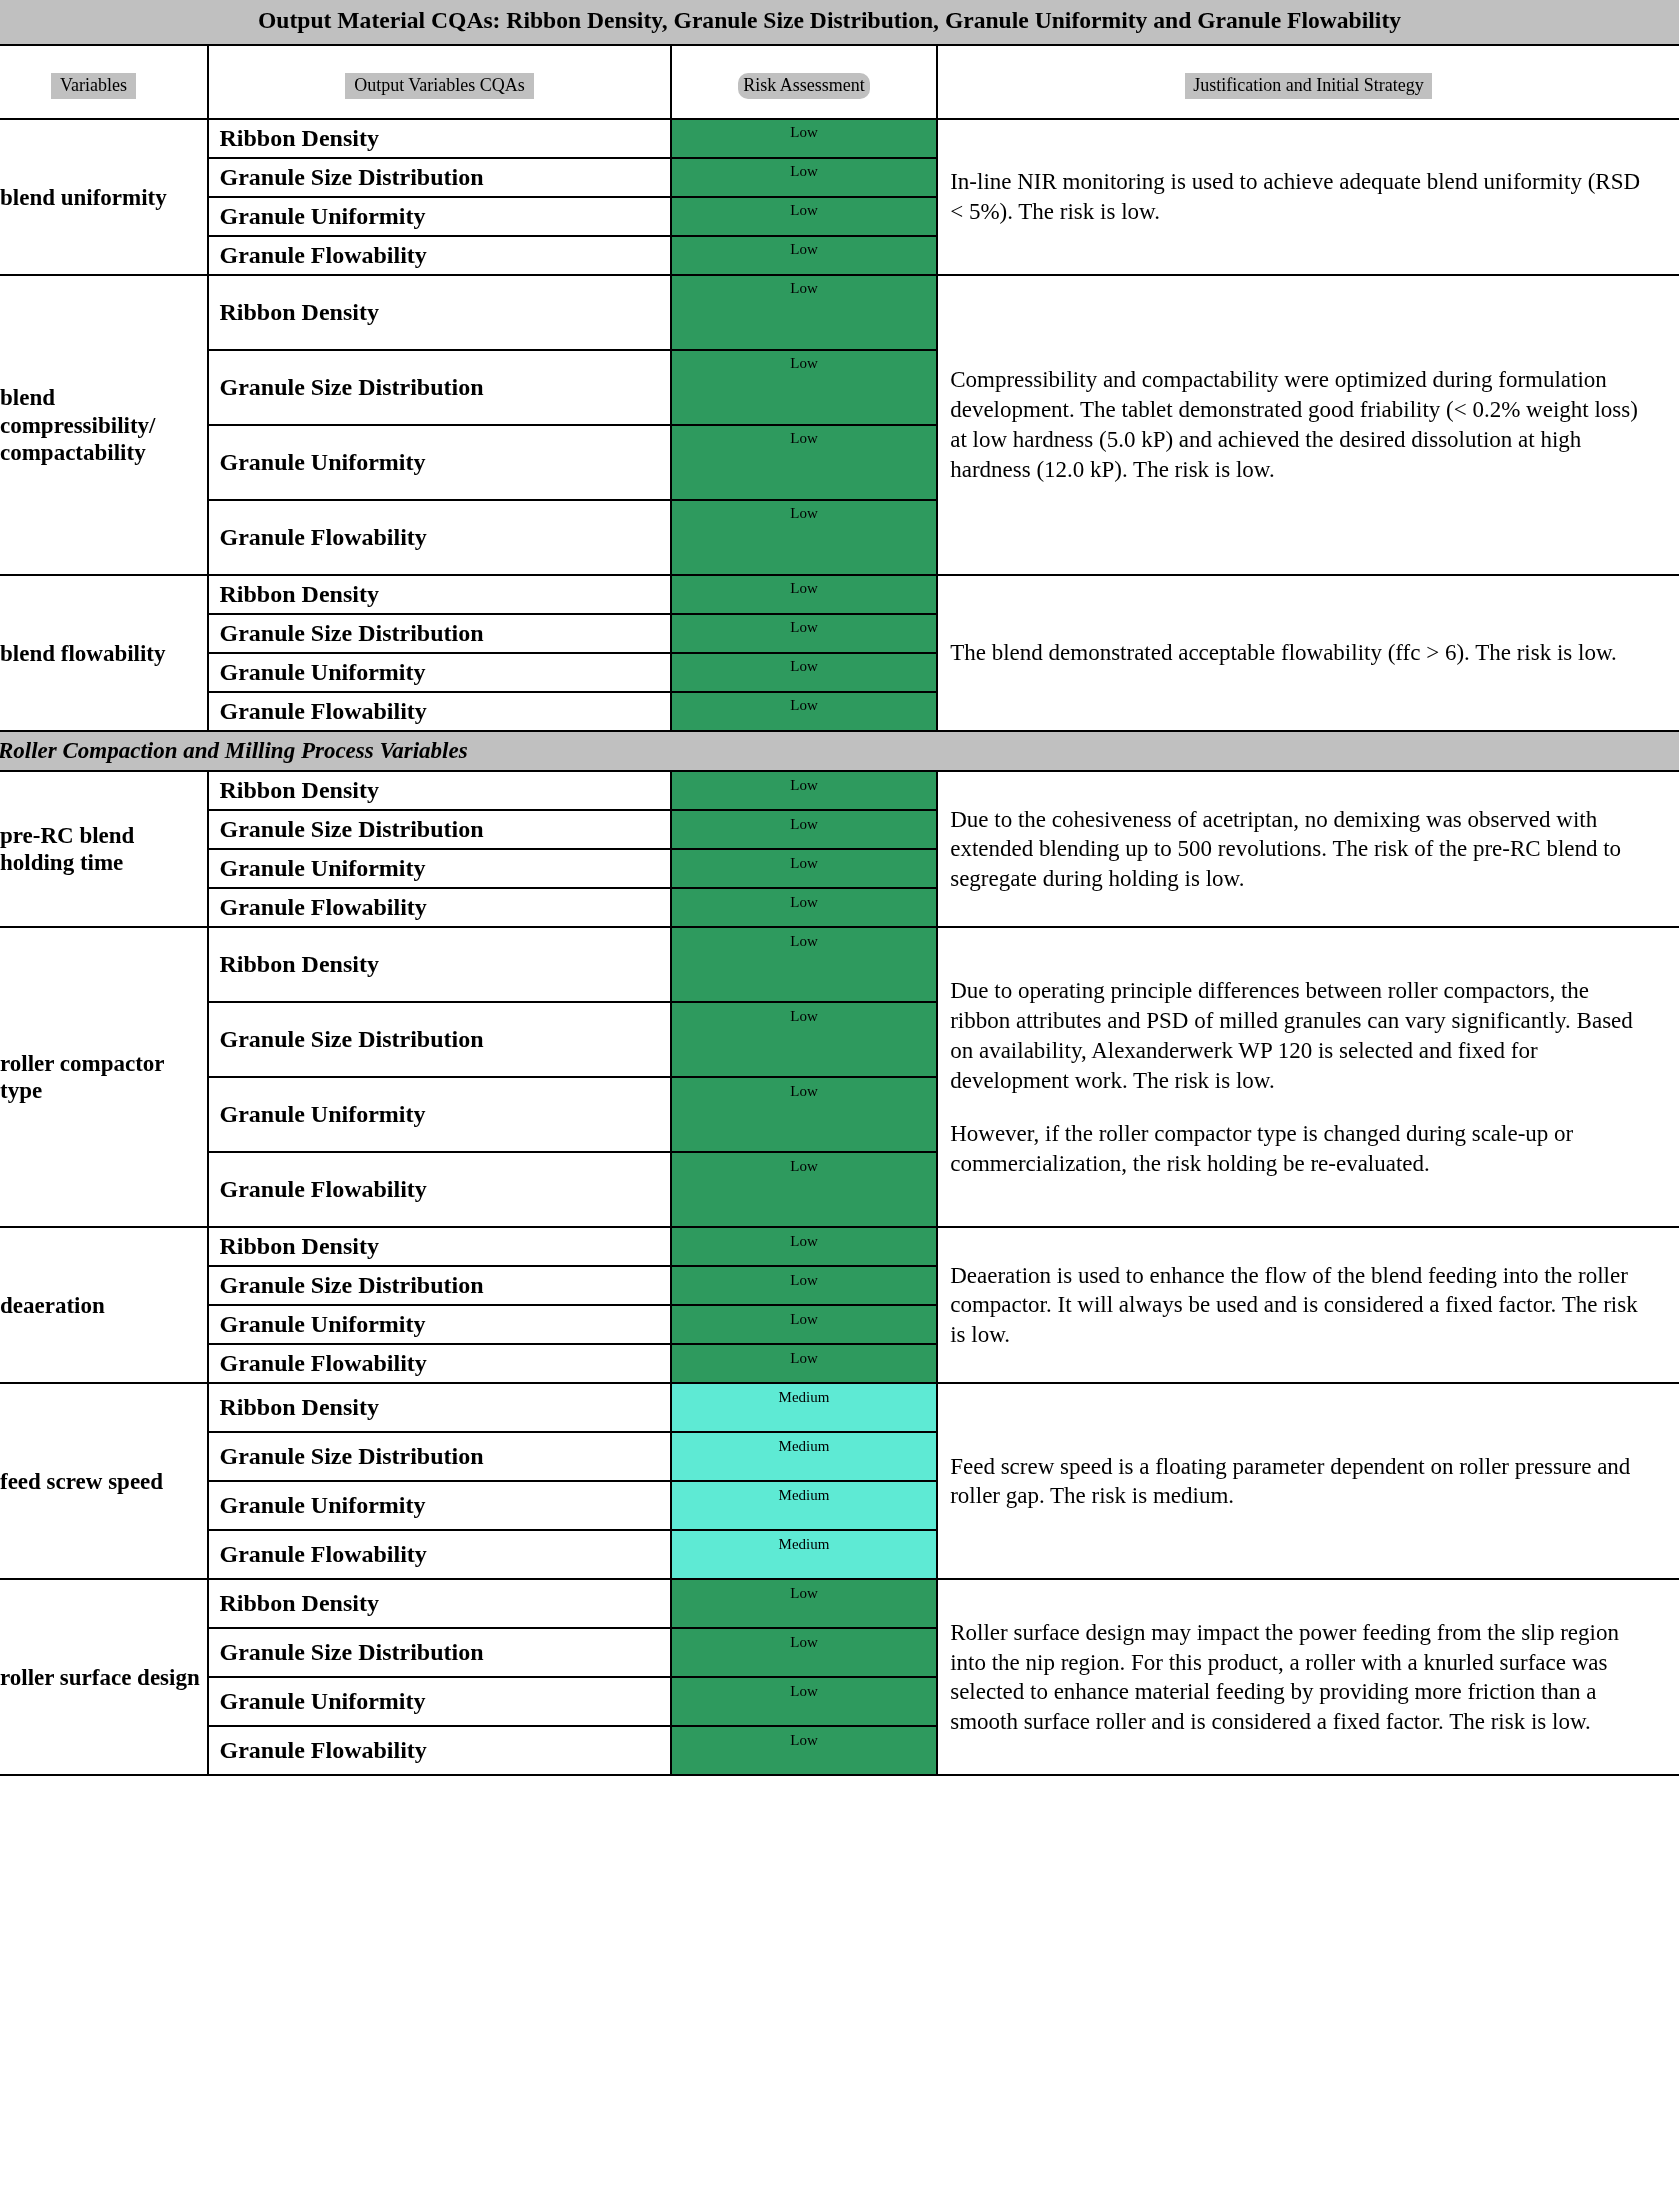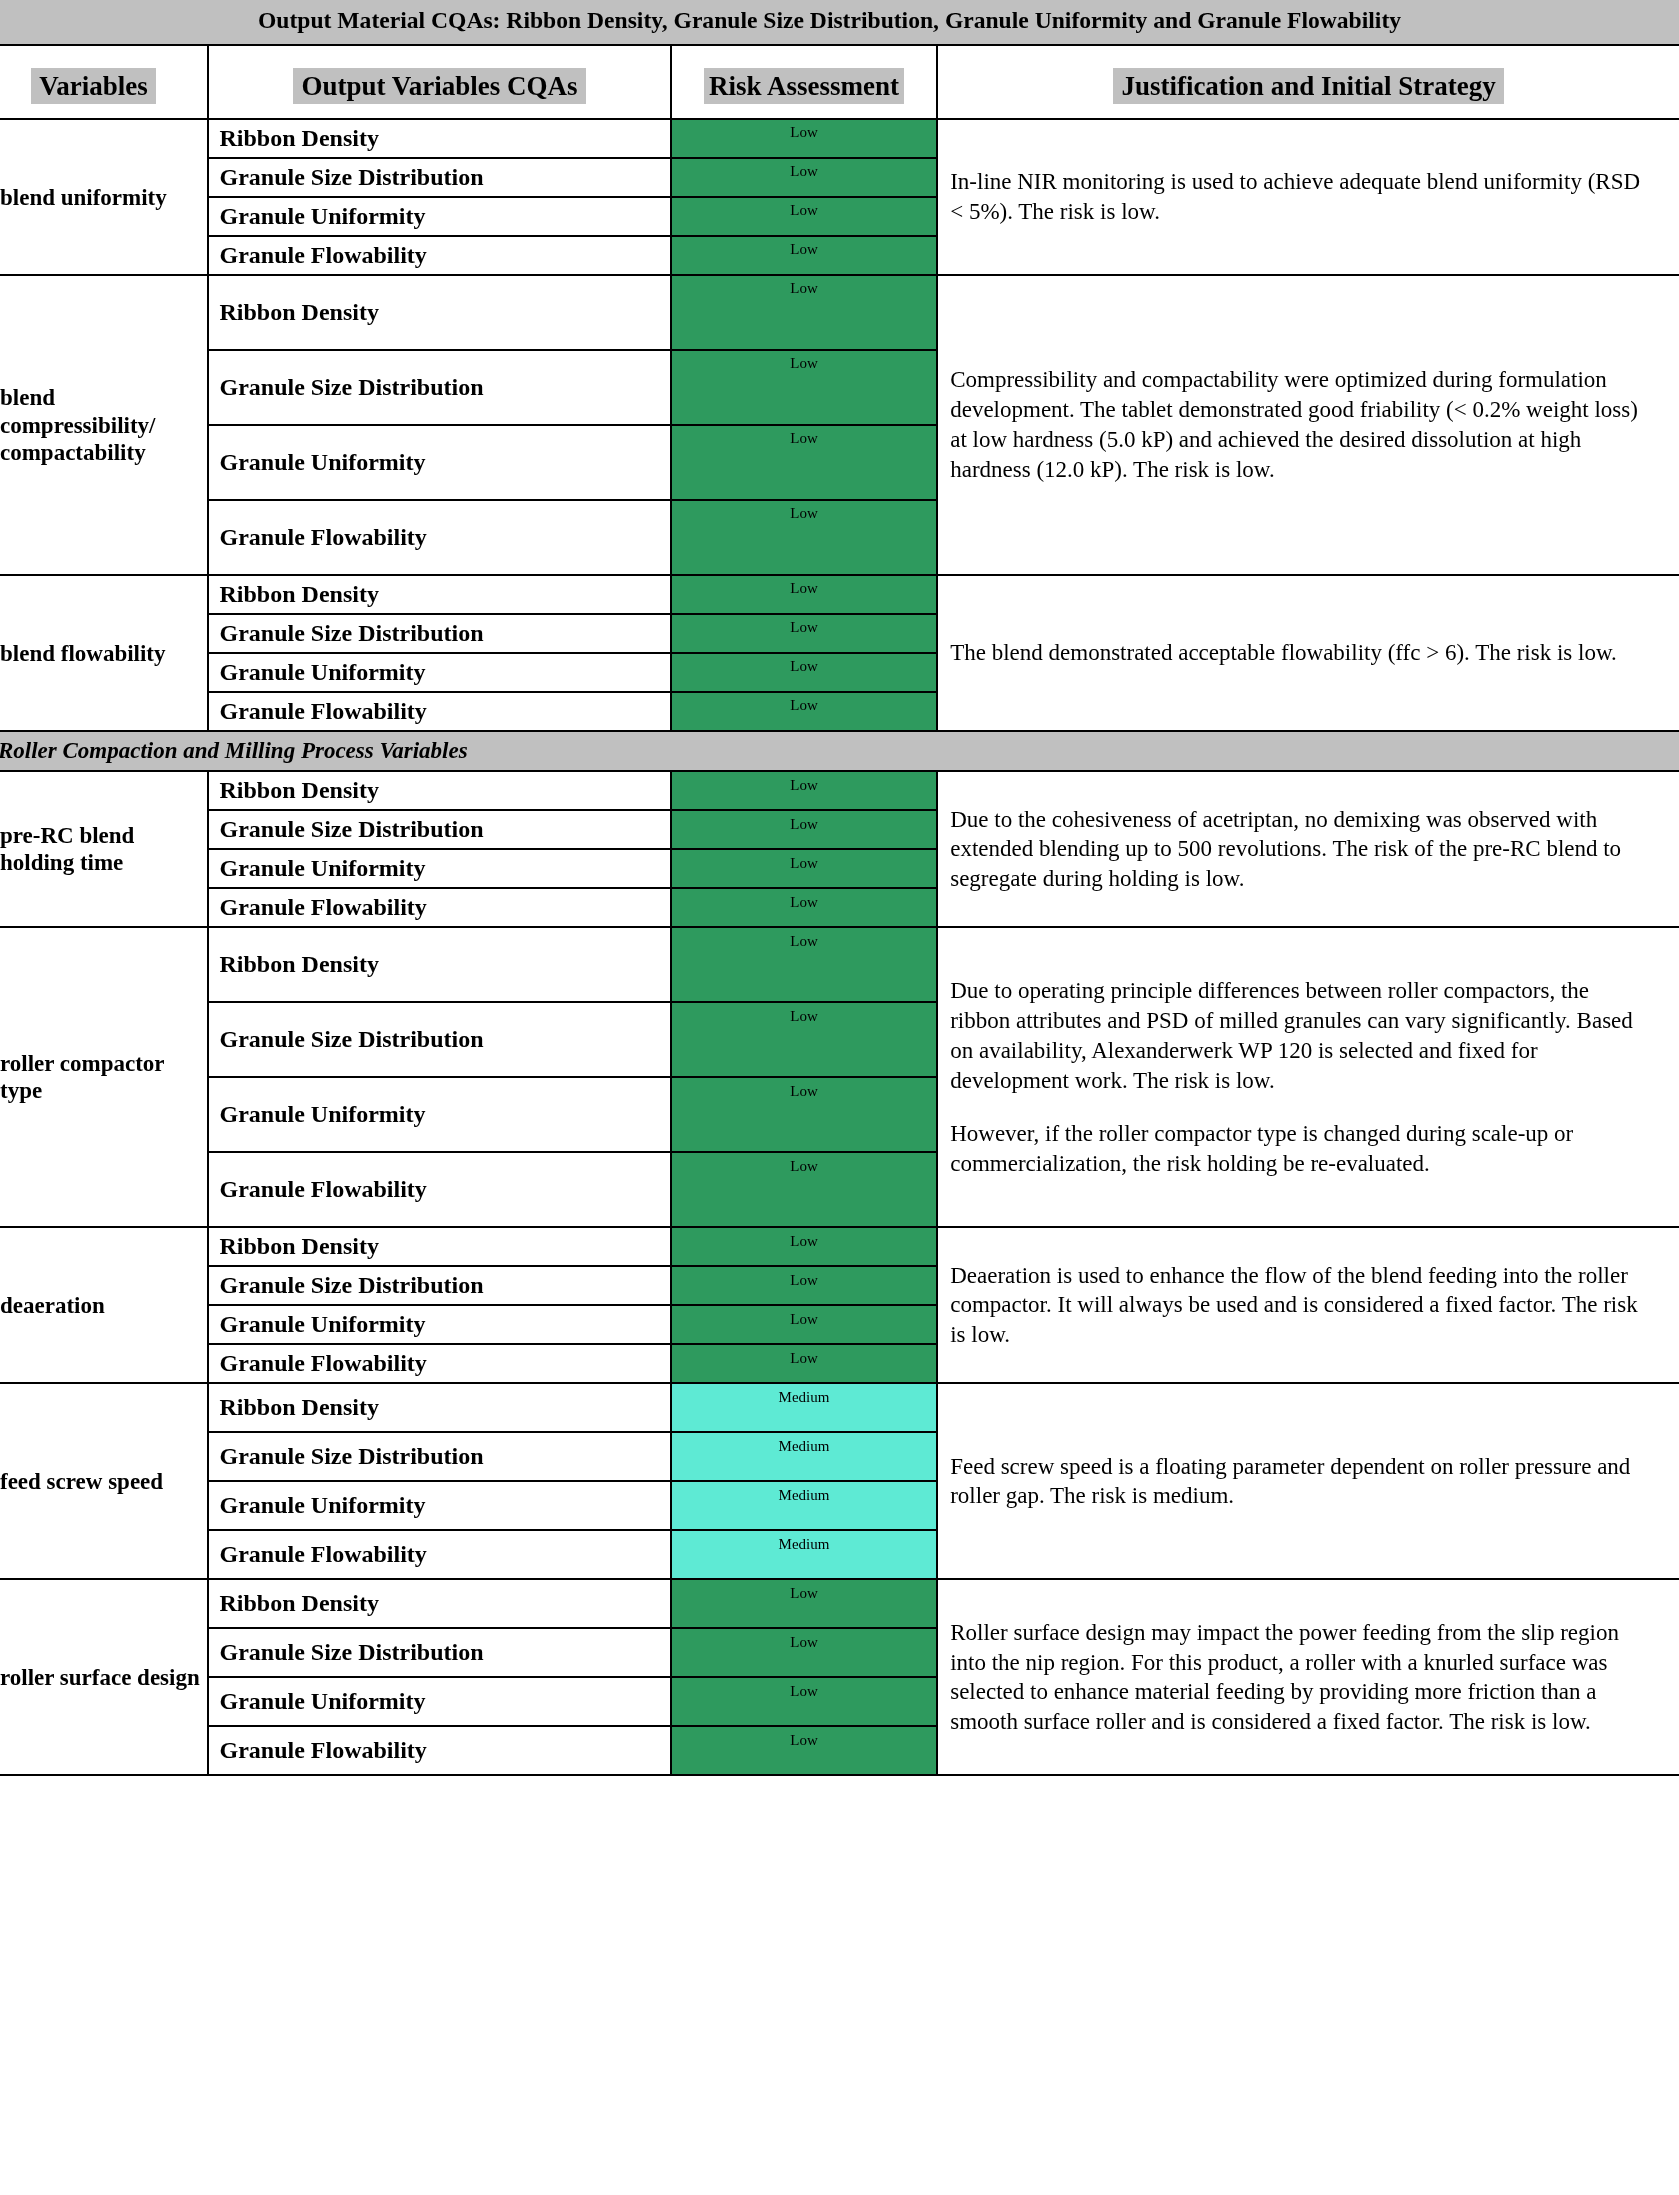--- a/index.html
+++ b/index.html
@@ -53,29 +53,30 @@
     border: 2.6px double #000;
     background: #ffffff;
     vertical-align: middle;
     text-align: center;
     padding: 7px 5.2px;
     height: 58px;
   }
   .hdr-cell .hdr-label {
     display: inline-block;
     background: #c0c0c0;
-    font-weight: bold;
-    font-size: 27px;
+    font-weight: normal;
+    font-size: 18px;
     line-height: 1.22;
     padding: 1.7px 8.7px;
     color: #000;
     margin-top: 8px;
   }
   .hdr-cell.risk .hdr-label {
     padding: 1.7px 5.2px;
+    border-radius: 10px;
   }
 
   
   .section-band {
     background: #c0c0c0;
     border-top: 2.6px double #000;
     border-bottom: 2.6px double #000;
     border-left: 0;
     border-right: 0;
     font-style: italic;

